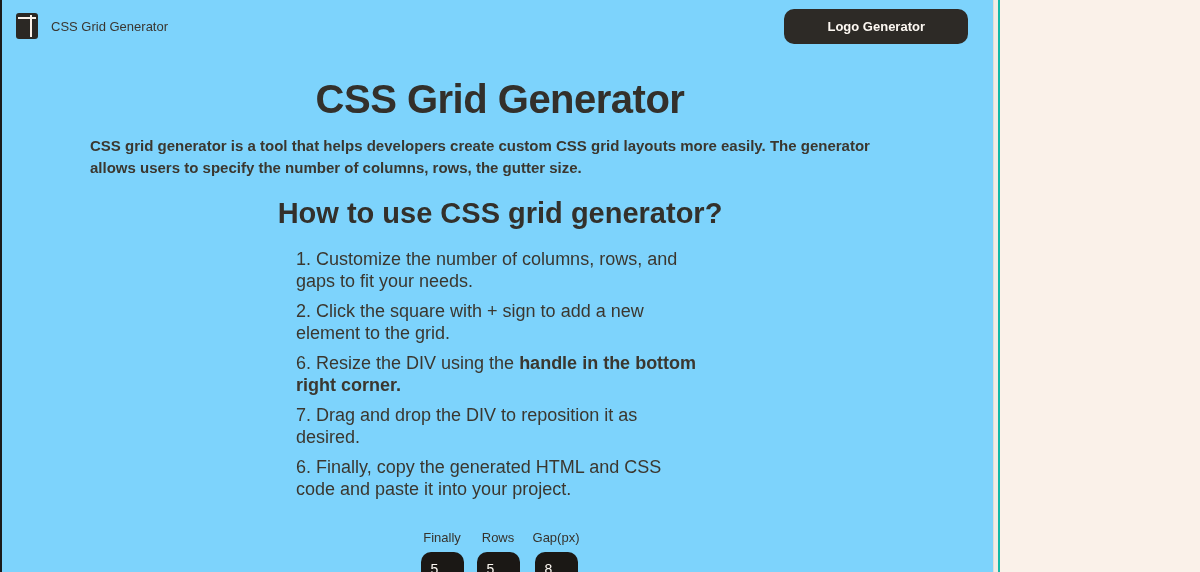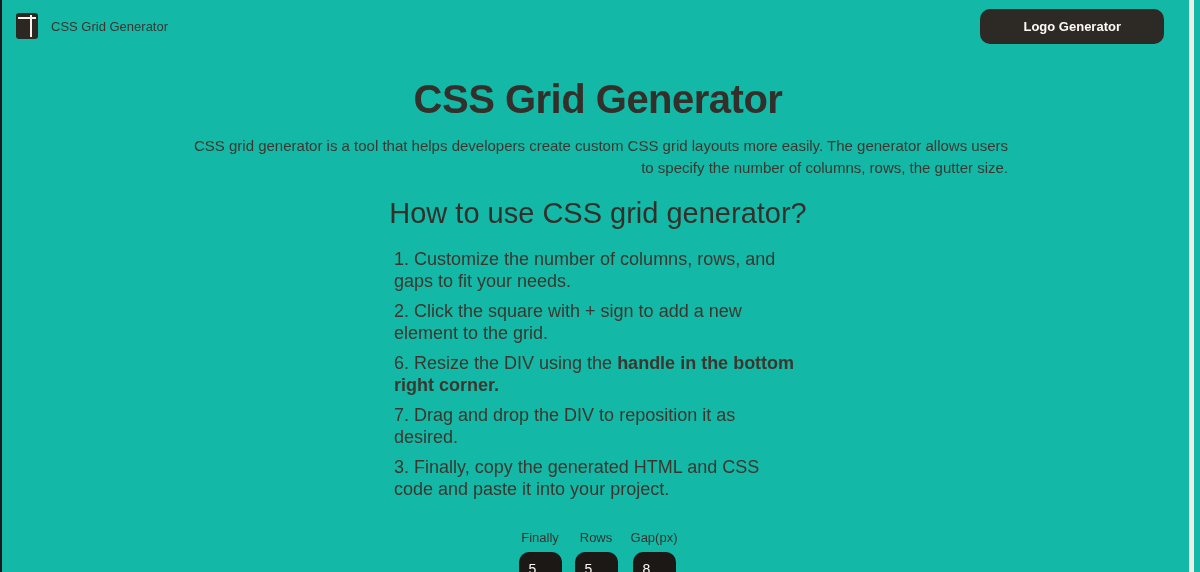--- a/index.html
+++ b/index.html
@@ -5,25 +5,25 @@
   * { box-sizing: border-box; margin: 0; padding: 0; }
   html, body { width: 1200px; height: 572px; }
   body {
     font-family: "Liberation Sans", sans-serif;
     background: #faf1e9;
     color: #38342e;
     overflow: hidden;
   }
   .page {
     position: relative;
-    width: 1200px;
+    width: 1000px;
     height: 572px;
-    background: #14b8a6;
+    background: #7dd3fc;
     border-left: 2px solid #1a1a1a;
-    border-right: 6px solid #14b8a6;
+    border-right: 2px solid #14b8a6;
     overflow: hidden;
   }
   
   .scrollbar-track {
     position: absolute;
     top: 0; right: 0;
     width: 5px; height: 100%;
     background: #f1ece6;
     border-left: 1px solid #e3ddd5;
   }
@@ -78,31 +78,32 @@
     margin-top: 33px;
     text-align: center;
     font-size: 40px;
     font-weight: bold;
     letter-spacing: -0.5px;
     color: #33302b;
   }
   .hero-description {
     max-width: 820px;
     margin: 13px auto 18px;
-    text-align: right;
+    text-align: left;
     font-size: 15px;
     line-height: 22px;
     color: #3b372f;
+    font-weight: bold;
   }
   
   .howto-heading {
     margin-top: 14px;
     text-align: center;
     font-size: 29px;
-    font-weight: 400;
+    font-weight: 700;
     color: #33302b;
   }
   .howto-steps {
     width: 408px;
     margin: 18px auto 0;
     font-size: 18px;
     color: #3b372f;
   }
   .howto-step { line-height: 22px; margin-bottom: 8px; }
   .howto-step .bold { font-weight: bold; }
@@ -146,21 +147,21 @@
   <h1 class="hero-title">CSS Grid Generator</h1>
   <p class="hero-description">CSS grid generator is a tool that helps developers create custom CSS grid layouts more easily. The generator allows users to specify the number of columns, rows, the gutter size.</p>
 
   <h2 class="howto-heading">How to use CSS grid generator?</h2>
 
   <div class="howto-steps">
     <div class="howto-step">1. Customize the number of columns, rows, and gaps to fit your needs.</div>
     <div class="howto-step">2. Click the square with + sign to add a new element to the grid.</div>
     <div class="howto-step"><span>6. Resize the DIV using the </span><span class="bold">handle in the bottom right corner.</span></div>
     <div class="howto-step">7. Drag and drop the DIV to reposition it as desired.</div>
-    <div class="howto-step">3. Finally, copy the generated HTML and CSS code and paste it into your project.</div>
+    <div class="howto-step">6. Finally, copy the generated HTML and CSS code and paste it into your project.</div>
   </div>
 
   <div class="controls">
     <div class="control-group">
       <span class="control-label">Finally</span>
       <input class="control-input" type="text" value="5" style="">
     </div>
     <div class="control-group">
       <span class="control-label">Rows</span>
       <input class="control-input" type="text" value="5" style="">

